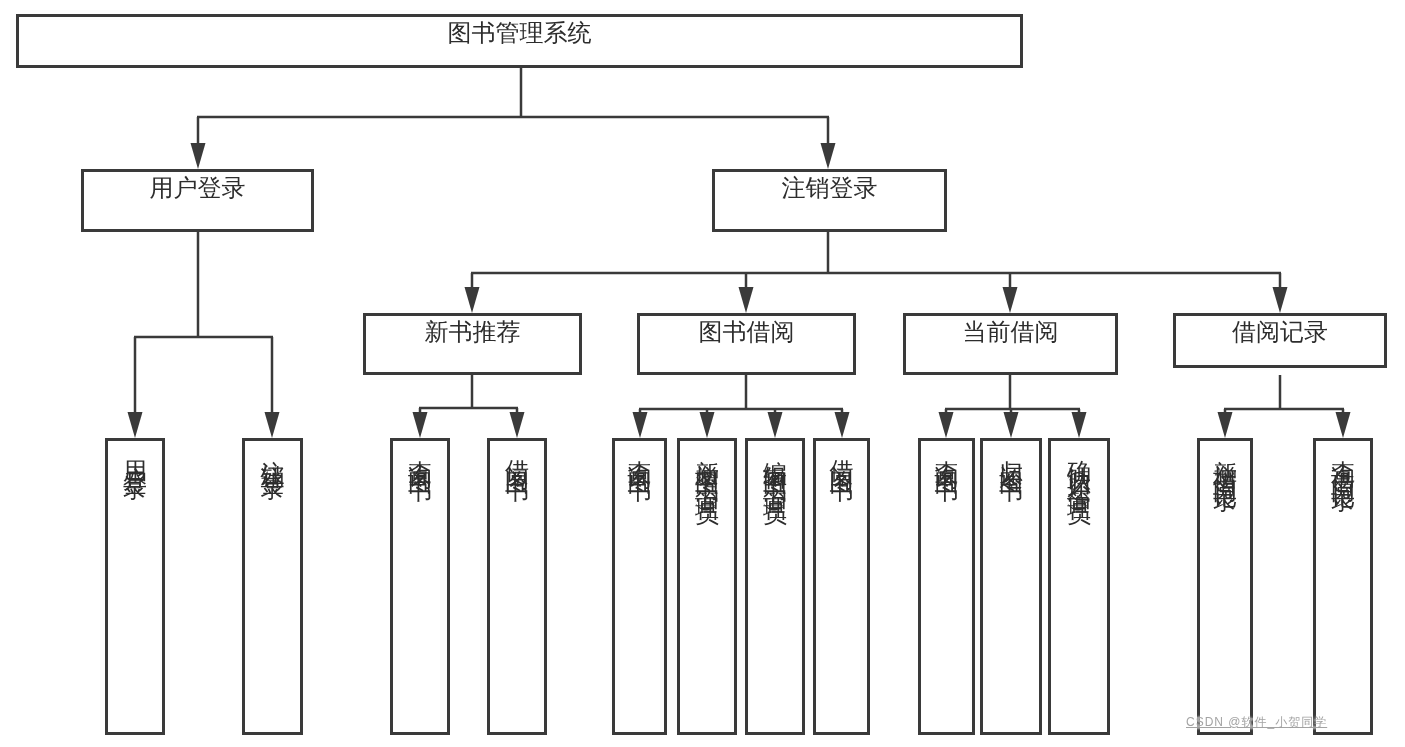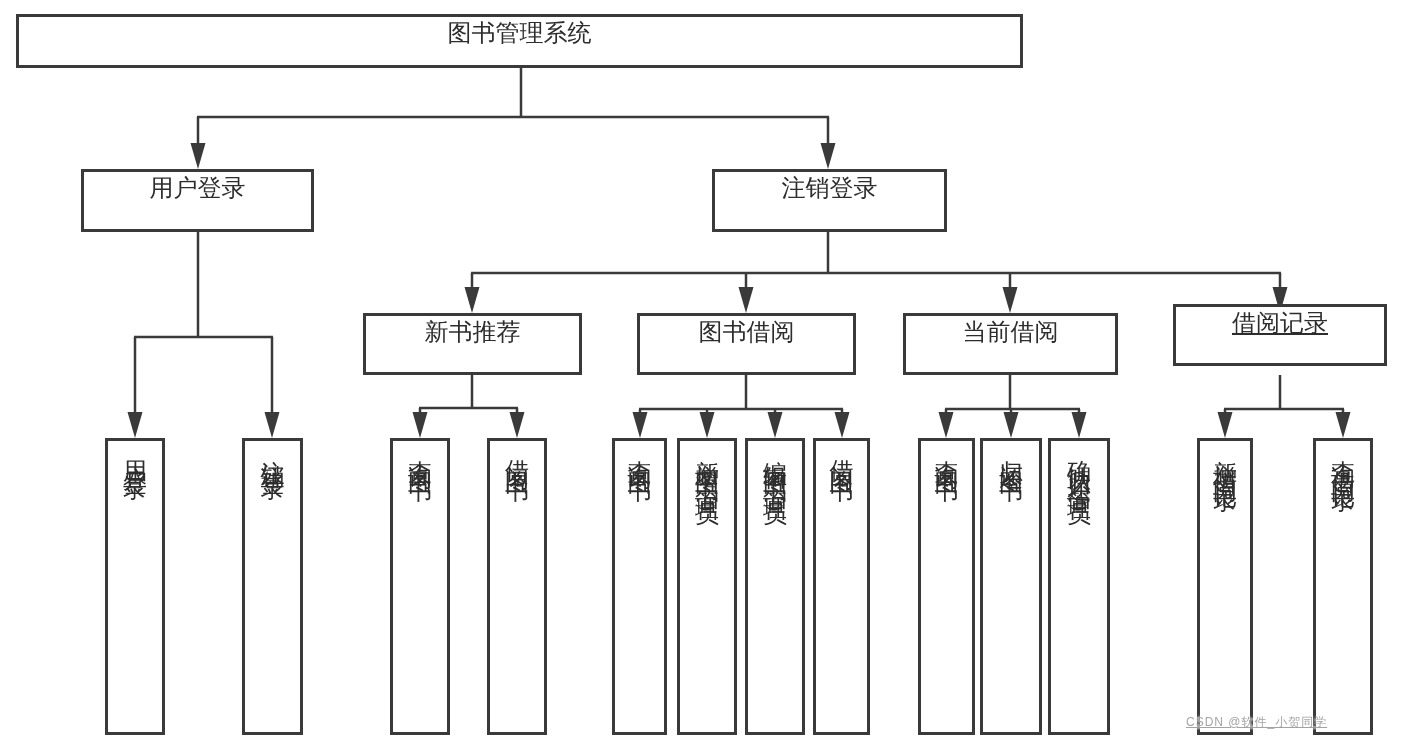--- a/index.html
+++ b/index.html
@@ -122,21 +122,21 @@
 
   <div class="node" style="left:363px;top:313px;width:219px;height:62px;">
     <span>新书推荐</span>
   </div>
   <div class="node" style="left:903px;top:313px;width:215px;height:62px;">
     <span>当前借阅</span>
   </div>
   <div class="node" style="left:637px;top:313px;width:219px;height:62px;">
     <span>图书借阅</span>
   </div>
-  <div class="node" style="left:1173px;top:304px;width:214px;height:62px;text-decoration:underline;">
+  <div class="node" style="left:1173px;top:313px;width:214px;height:55px;">
     <span>借阅记录</span>
   </div>
 
   <div class="node leaf" style="left:105px;top:438px;width:60px;height:297px;">
     <span class="vtext">用户登录</span>
   </div>
   <div class="node leaf" style="left:242px;top:438px;width:61px;height:297px;">
     <span class="vtext">注销登录</span>
   </div>
 

